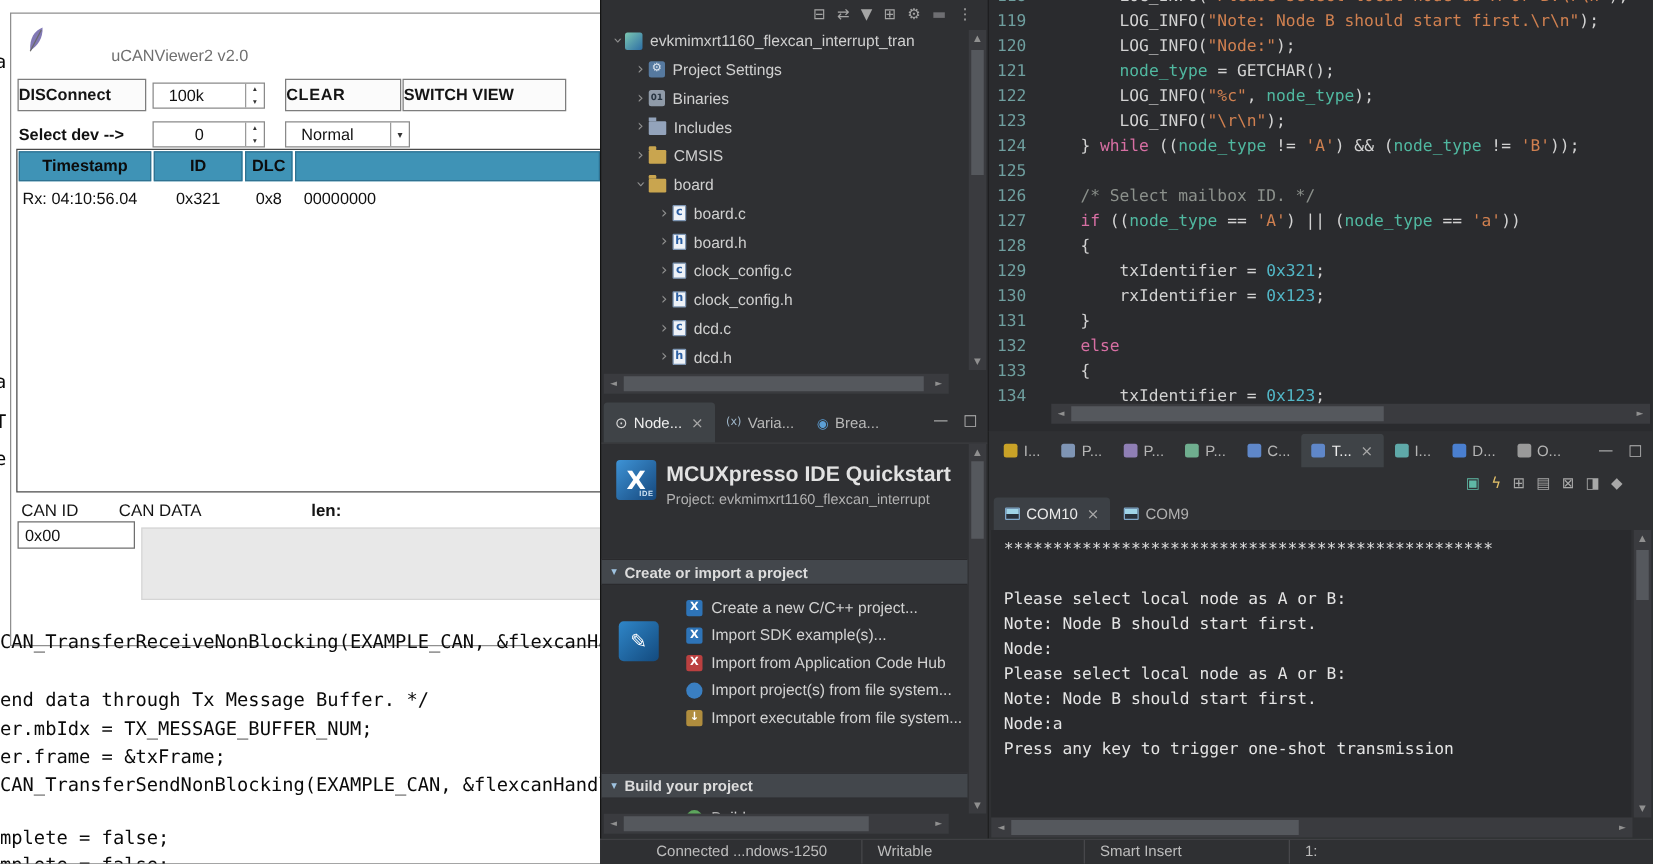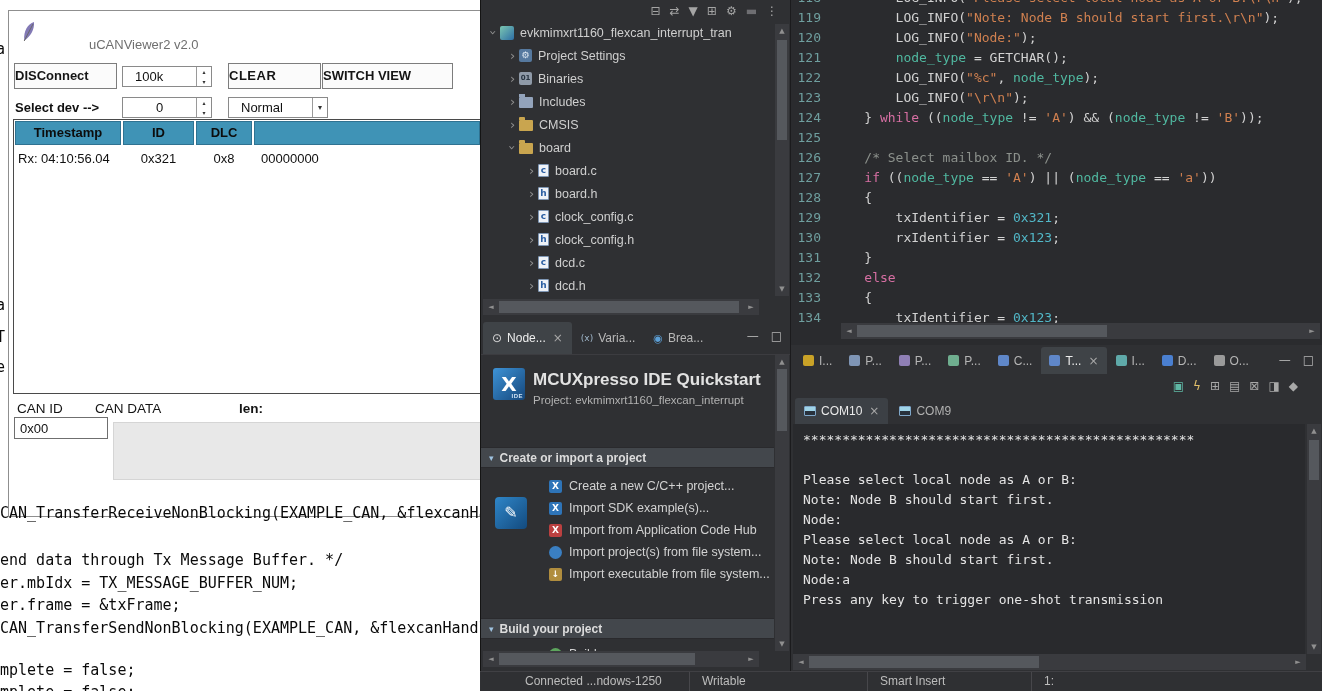--- a/index.html
+++ b/index.html
@@ -27,29 +27,29 @@
   #drop-mode{left:219px;top:86px;width:100px;}
   .uval{flex:1;line-height:19px;white-space:nowrap;overflow:hidden;}
   .uval.pad{padding-left:12px;}
   .uval.center{text-align:center;}
   .uarrows{width:15px;border-left:1px solid #9a9a9a;display:flex;flex-direction:column;flex:none;}
   .uarrows span{flex:1;font-size:6px;line-height:9px;text-align:center;color:#333;font-family:"DejaVu Sans",sans-serif;}
   .udrop{width:15px;border-left:1px solid #9a9a9a;font-size:8px;line-height:19px;text-align:center;color:#333;flex:none;font-family:"DejaVu Sans",sans-serif;}
   #sel-dev-label{position:absolute;left:6px;top:89px;font-weight:600;}
   #ucan-table{position:absolute;left:4px;top:108px;width:469px;height:275px;border:1px solid #4a4a4a;background:#fff;overflow:hidden;}
   #ucan-thead{display:flex;gap:2px;padding:1px;}
-  .c0{width:106px;flex:none;} .c1{width:71px;flex:none;} .c2{width:56px;flex:none;} .c3{flex:1;min-width:0;}
+  .c0{width:106px;flex:none;} .c1{width:71px;flex:none;} .c2{width:38px;flex:none;} .c3{flex:1;min-width:0;}
   .th{background:#3f93b6;border:1px solid #2f7291;font-weight:700;font-size:13px;line-height:21px;text-align:center;color:#0c0c0c;height:24px;}
   .trow{display:flex;gap:2px;padding:0 1px;height:24px;align-items:center;}
   .td{font-size:13px;color:#101010;white-space:nowrap;overflow:hidden;}
   .td.c0{padding-left:3px;}
   .td.c1,.td.c2{text-align:center;}
   .td.c3{padding-left:7px;}
   .ulabel{position:absolute;top:390px;font-size:13.5px;color:#141414;}
-  #lbl-canid{left:8px;} #lbl-candata{left:86px;} #lbl-len{left:230px;font-weight:700;}
+  #lbl-canid{left:8px;} #lbl-candata{left:86px;} #lbl-len{left:240px;font-weight:700;}
   #can-id-input{position:absolute;left:5px;top:406px;width:94px;height:22px;border:1px solid #6f6f6f;font:13px "Liberation Sans",sans-serif;padding:1px 5px;background:#fff;color:#111;}
   #can-data-box{position:absolute;left:104px;top:411px;width:368px;height:58px;background:#e8e8e8;border:1px solid #d5d5d5;}
 
   
   #middle{position:absolute;left:480px;top:0;width:310px;height:671px;background:#2f3033;z-index:10;border-left:1px solid #141414;overflow:hidden;color:#cfcfcf;}
   #pe-toolbar{position:absolute;top:0;left:0;right:0;height:21px;display:flex;justify-content:flex-end;align-items:center;gap:9px;padding-right:12px;font-size:12px;color:#a5a5a5;}
   .tbi{font-family:"DejaVu Sans",sans-serif;line-height:1;}
   #pe-tree{position:absolute;top:21px;left:0;width:294px;height:277px;overflow:hidden;font-size:12.5px;}
   .ptrow{display:flex;align-items:center;height:23px;white-space:nowrap;overflow:hidden;}
   .arr{width:13px;color:#8f8f8f;font-size:13px;flex:none;font-family:"DejaVu Sans",sans-serif;text-align:center;}

